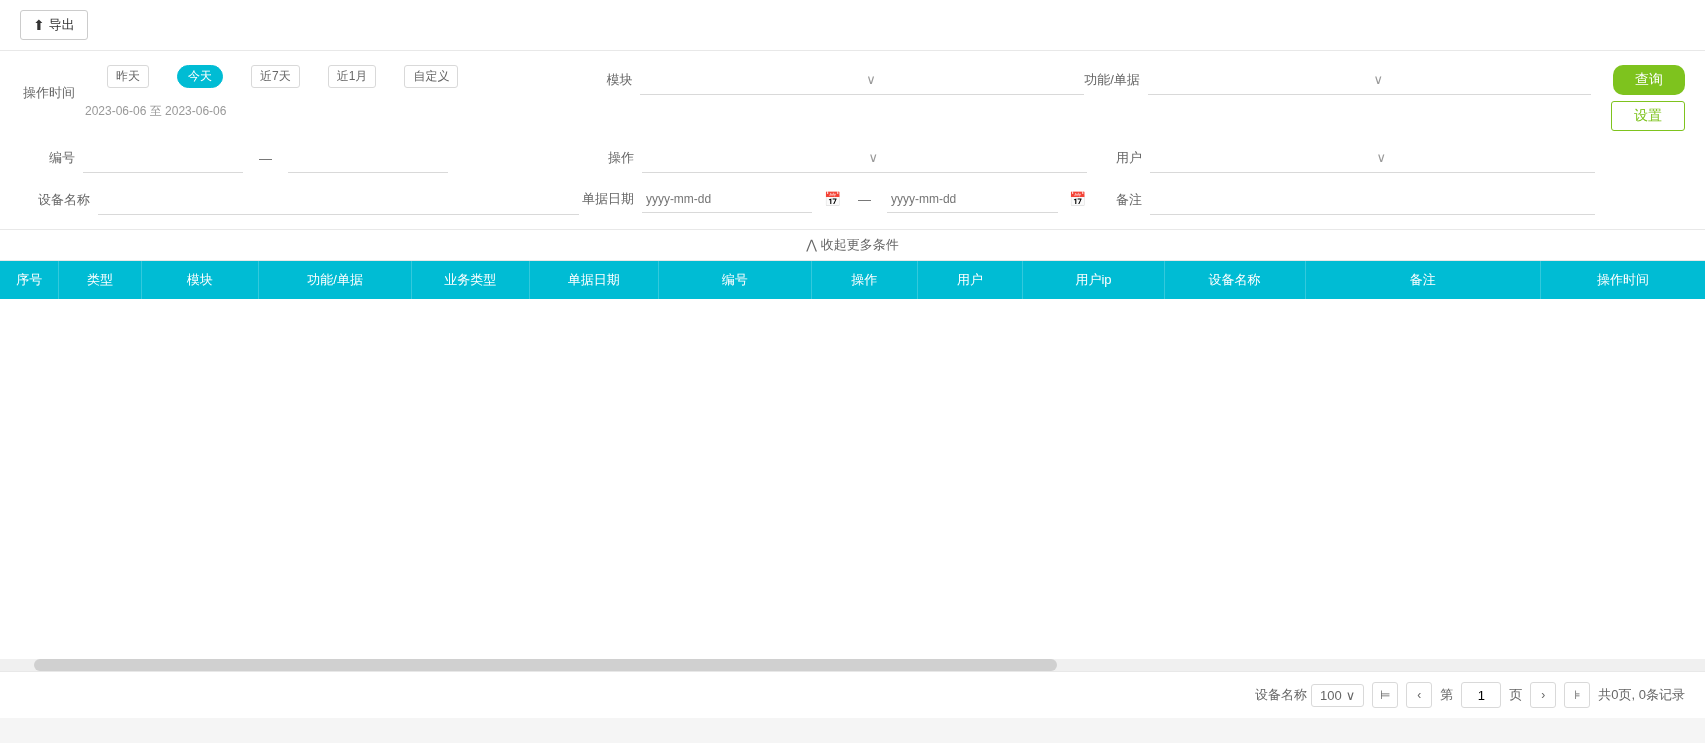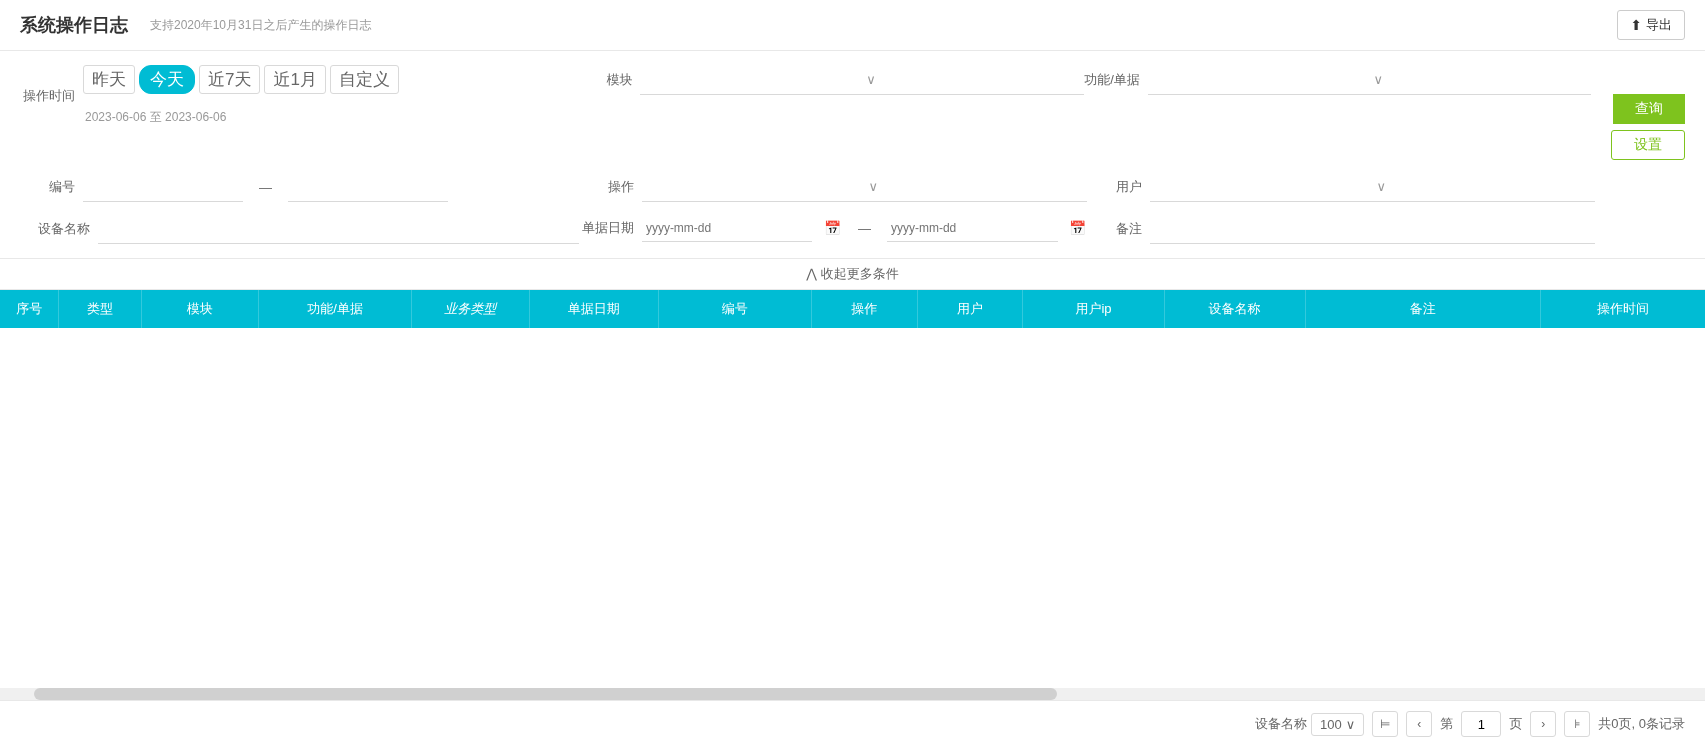--- a/index.html
+++ b/index.html
@@ -28,21 +28,21 @@
     }
     .filter-label {
       font-size: 13px; color: #666; white-space: nowrap; min-width: 55px; text-align: right;
     }
     .filter-label-wide { min-width: 70px; }
 
     .time-filter { display: flex; flex-direction: column; }
     .time-buttons { display: flex; align-items: center; gap: 4px; }
     .time-btn {
       padding: 2px 8px; border: 1px solid #d9d9d9; border-radius: 3px;
-      background: #fff; cursor: pointer; font-size: 17px; color: #666;
+      background: #fff; cursor: pointer; font-size: 12px; color: #666; margin-left: 24px;
     }
     .time-btn.active {
       background: #00bcd4; color: #fff; border-color: #00bcd4; border-radius: 12px;
       padding: 2px 10px;
     }
     .time-range { font-size: 12px; color: #999; margin-top: 15px; padding-left: 2px; }
 
     .filter-input {
       flex: 1; height: 30px; border: none; border-bottom: 1px solid #d9d9d9;
       outline: none; font-size: 13px; color: #333; background: transparent; padding: 0 4px;
@@ -57,23 +57,22 @@
     .chevron-icon { color: #aaa; font-size: 12px; padding-right: 4px; }
 
     .dash { color: #666; margin: 0 8px; }
 
     .action-buttons {
       display: flex; flex-direction: column; gap: 6px;
       margin-left: 20px; align-items: flex-end;
     }
     .query-btn {
       background: #7ec31e; color: #fff; border: none;
-      padding: 6px 22px; border-radius: 0; cursor: pointer; font-size: 14px;
+      padding: 6px 22px; border-radius: 10px; cursor: pointer; font-size: 14px;
       min-width: 70px;
-      margin-top: 29px;
     }
     .setting-btn {
       background: #fff; color: #7ec31e; border: 1px solid #7ec31e;
       padding: 5px 22px; border-radius: 3px; cursor: pointer; font-size: 14px;
       min-width: 70px;
     }
 
     .collapse-bar {
       text-align: center; padding: 6px 0; background: #fff;
       border-bottom: 1px solid #e8e8e8; cursor: pointer;
@@ -141,24 +140,20 @@
     }
     .scrollbar-thumb {
       height: 100%; width: 60%; background: #d0d0d0; border-radius: 6px;
       position: absolute; left: 2%; top: 0;
     }
   </style>
 </head>
 <body>
 
 <div class="page-header">
-  <div style="display:flex; align-items:center; gap:10px;">
-    <span class="page-title">系统操作日志</span>
-    <span class="page-subtitle">支持2020年10月31日之后产生的操作日志</span>
-  </div>
   <button class="export-btn">
     <span style="font-size:14px;">⬆</span>
     <span>导出</span>
   </button>
 </div>
 
 <div class="filter-area">
 
   <div class="filter-row">
 
@@ -261,21 +256,21 @@
 </div>
 
 <div class="table-container">
   <table>
     <thead>
       <tr>
         <th style="width:50px;">序号</th>
         <th style="width:70px;">类型</th>
         <th style="width:100px;">模块</th>
         <th style="width:130px;">功能/单据</th>
-        <th style="width:100px;font-style:italic;">业务类型</th>
+        <th style="width:100px;">业务类型</th>
         <th style="width:110px;">单据日期</th>
         <th style="width:130px;">编号</th>
         <th style="width:90px;">操作</th>
         <th style="width:90px;">用户</th>
         <th style="width:120px;">用户ip</th>
         <th style="width:120px;">设备名称</th>
         <th style="width:200px;">备注</th>
         <th style="width:140px;">操作时间</th>
       </tr>
     </thead>

